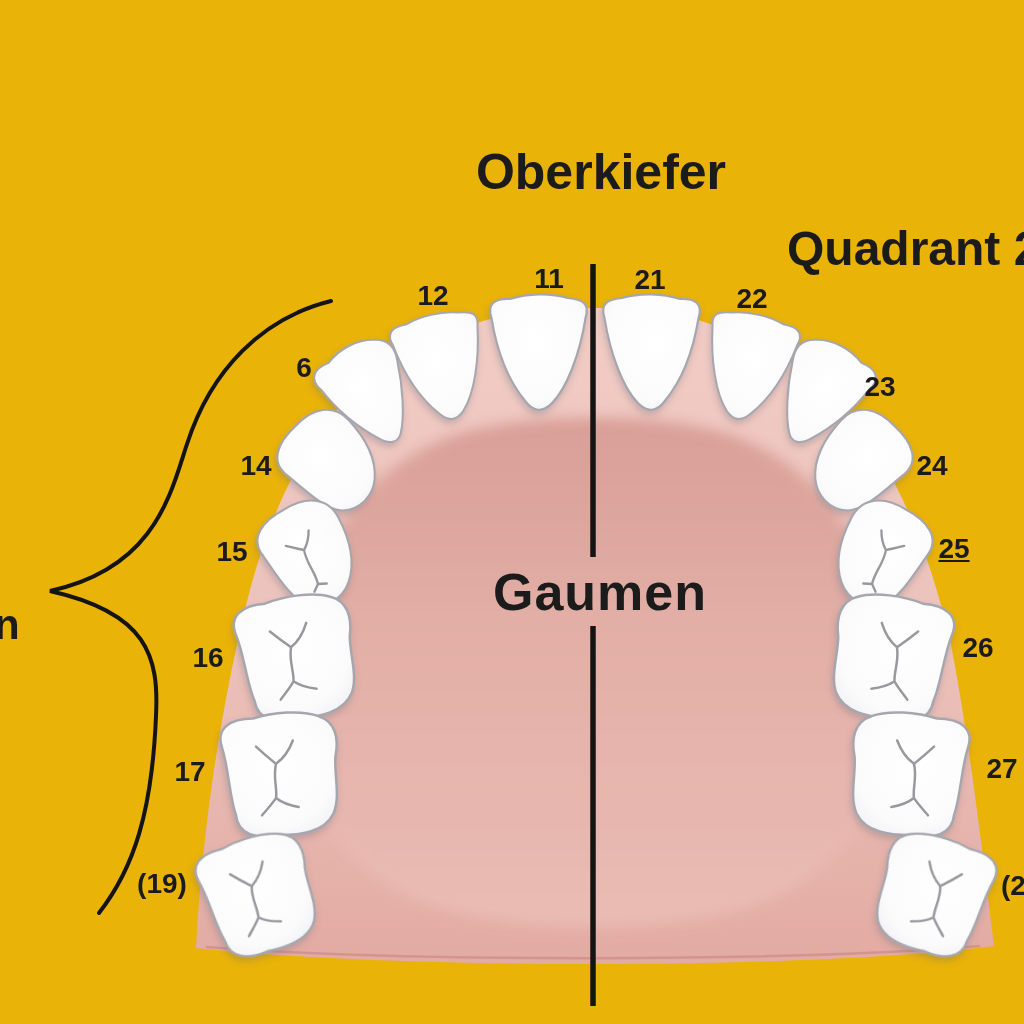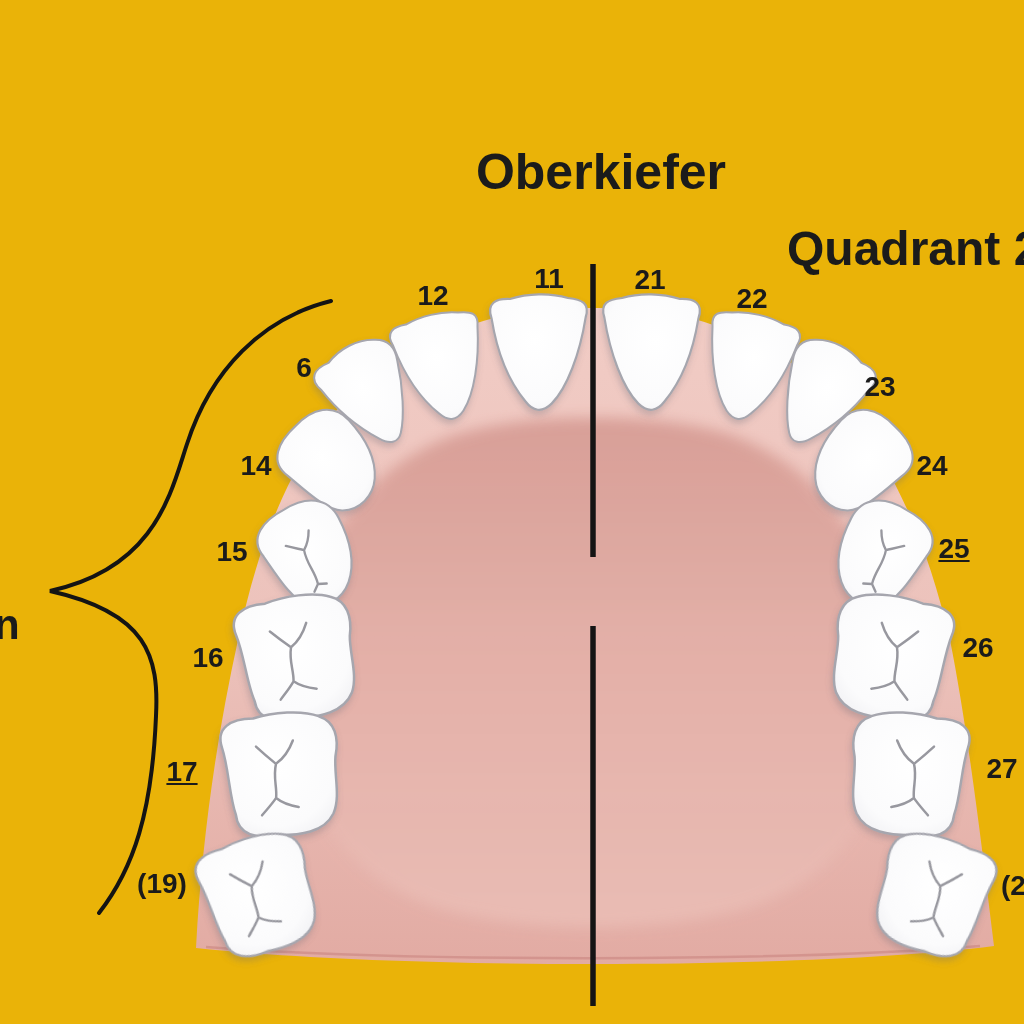--- a/index.html
+++ b/index.html
@@ -159,29 +159,30 @@
 
     <path d="M 331 301
              C 262 318 211 370 187 444
              C 171 492 156 568 50 591
              C 148 613 159 657 156 716
              C 152 812 134 868 99 913" fill="none" stroke="#141414" stroke-width="4" stroke-linecap="round"></path>
   </svg>
 
   <span class="lbl title" style="left:601px; top:172px;">Oberkiefer</span>
   <span class="lbl quad anchor-left" style="left:787px; top:249px;">Quadrant 2</span>
+  <span class="lbl palate" style="left:600px; top:592px;">Gaumen</span>
   <span class="lbl frag anchor-left" style="left:-6px; top:625px;">n</span>
 
   <span class="lbl num" style="left:537px; top:279px;margin-left:12px;">11</span>
   <span class="lbl num" style="left:433px; top:296px;">12</span>
   <span class="lbl num" style="left:304px; top:368px;">6</span>
   <span class="lbl num" style="left:256px; top:466px;">14</span>
   <span class="lbl num" style="left:232px; top:552px;">15</span>
   <span class="lbl num" style="left:208px; top:658px;">16</span>
-  <span class="lbl num" style="left:182px; top:772px;text-decoration:underline;">17</span>
+  <span class="lbl num" style="left:190px; top:772px;">17</span>
   <span class="lbl num" style="left:162px; top:884px;">(19)</span>
 
   <span class="lbl num" style="left:650px; top:280px;">21</span>
   <span class="lbl num" style="left:752px; top:299px;">22</span>
   <span class="lbl num" style="left:880px; top:374px;margin-top:13px;">23</span>
   <span class="lbl num" style="left:932px; top:466px;">24</span>
   <span class="lbl num" style="left:954px; top:549px;text-decoration:underline;">25</span>
   <span class="lbl num" style="left:978px; top:648px;">26</span>
   <span class="lbl num" style="left:1002px; top:769px;">27</span>
   <span class="lbl num anchor-left" style="left:1001px; top:886px;">(28)</span>

